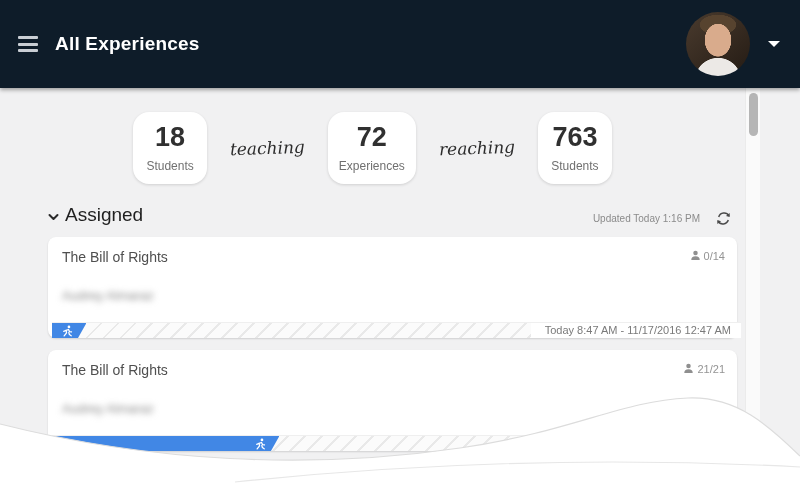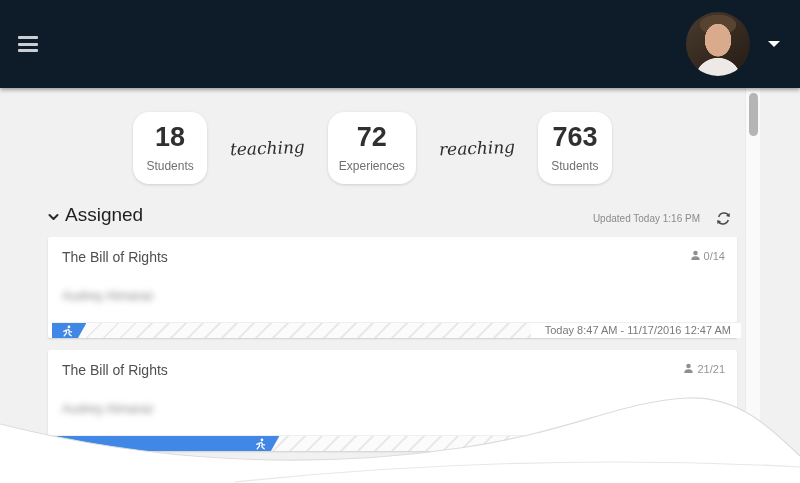--- a/index.html
+++ b/index.html
@@ -47,21 +47,21 @@
   .chevron { margin-right:6px; margin-top:3px; }
   .assigned-title { font-size:19px; font-weight:500; color:#1f1f1f; }
   .updated-wrap { margin-left:auto; display:flex; align-items:center;
     margin-right:6px; }
   .updated-text { font-size:10px; color:#8b8b8b; margin-right:16px; }
   .refresh-btn { cursor:pointer; display:flex; }
 
   
   .cards { position:absolute; top:149px; left:48px; width:689px; }
   .exp-card { position:relative; width:689px; height:101px; background:#ffffff;
-    border-radius:2px; box-shadow:0 1px 2px rgba(0,0,0,.14); margin-bottom:12px; }
+    border-radius:8px; box-shadow:0 1px 2px rgba(0,0,0,.14); margin-bottom:12px; }
   .exp-top { display:flex; align-items:flex-start; padding:12px 12px 0 14px; }
   .exp-title { font-size:14px; color:#4f4f4f; }
   .exp-count { margin-left:auto; display:flex; align-items:center; }
   .exp-count span { font-size:11px; color:#949494; margin-left:2px; }
   .exp-author { position:absolute; left:14px; top:51px; font-size:13px;
     color:#8a8a8a; filter:blur(3px); }
   .progress { position:absolute; left:4px; bottom:0; width:100%; height:16px;
     background:
       repeating-linear-gradient(135deg, rgba(0,0,0,0) 0 10px, #e9e9e9 10px 12px),
       #fbfbfb;
@@ -87,20 +87,21 @@
 <body>
 
 <div class="stage">
 
   <div class="app-header">
     <div class="hamburger">
       <div></div>
         <div></div>
         <div></div>
     </div>
+    <div class="app-title">All Experiences</div>
     <div class="header-right">
       <div class="avatar"></div>
       <div class="caret-down"></div>
     </div>
   </div>
 
   <div class="main">
 
     <div class="stats-row">
       <div class="stat-card">

